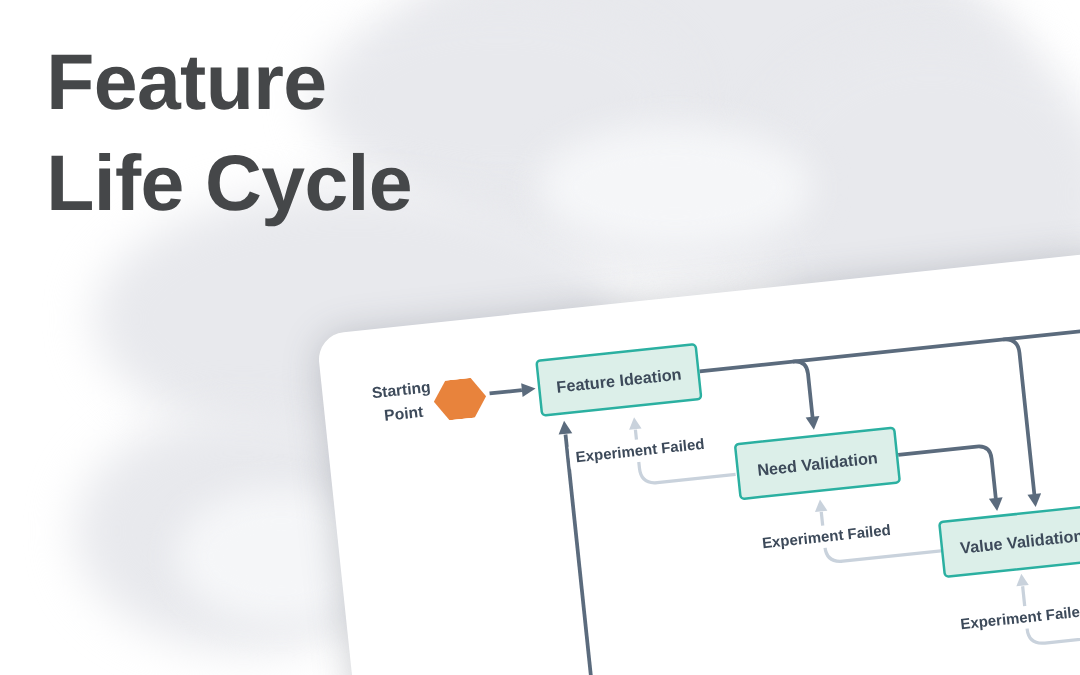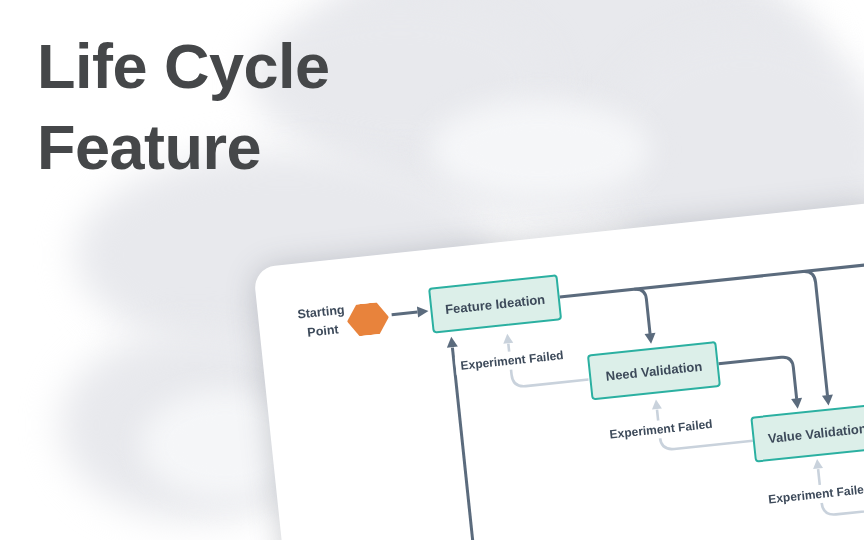--- a/index.html
+++ b/index.html
@@ -72,22 +72,22 @@
     <div class="blob" style="left:300px;top:-70px;width:530px;height:290px;"></div>
     <div class="blob" style="left:600px;top:30px;width:290px;height:250px;"></div>
     <div class="blob" style="left:250px;top:0px;width:300px;height:160px;"></div>
     <div class="blob" style="left:75px;top:150px;width:420px;height:210px;"></div>
     <div class="blob" style="left:60px;top:330px;width:270px;height:190px;"></div>
     <div class="blob lite" style="left:430px;top:100px;width:220px;height:100px;"></div>
     <div class="blob lite" style="left:140px;top:390px;width:170px;height:110px;"></div>
   </div>
 
   <h1 class="title">
+    <span>Feature</span>
     <span>Life Cycle</span>
-    <span>Feature</span>
   </h1>
 
   <div class="card">
 
     <svg class="connectors" viewBox="0 0 720 420">
       <g class="dark">
         <path d="M133 61 H159"></path>
         <polygon points="170,61 159,55.5 159,66.5"></polygon>
         <path d="M302 61 H668"></path>
         <path d="M377 61 Q388 61 388 72 V107"></path>

